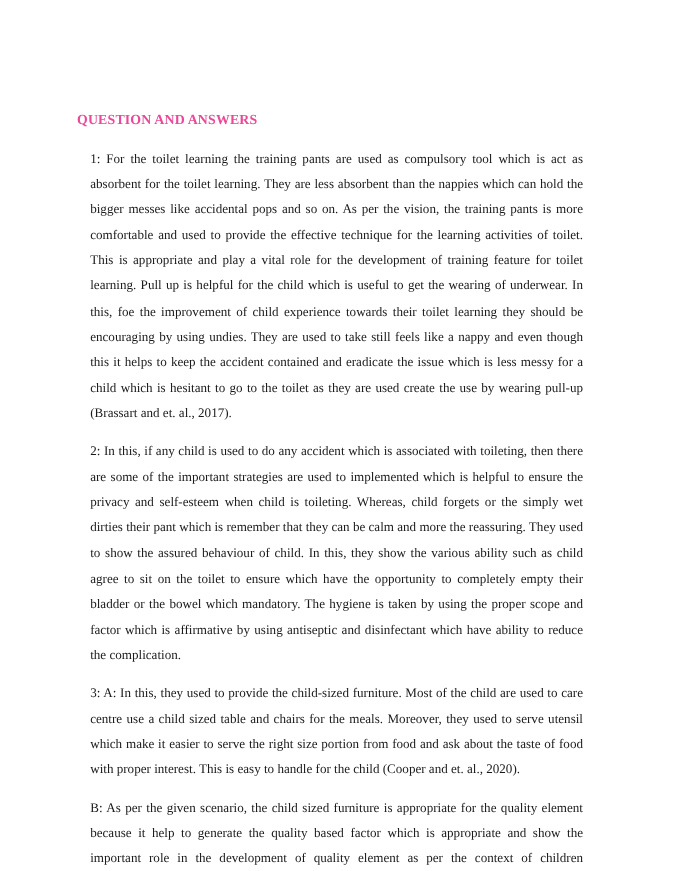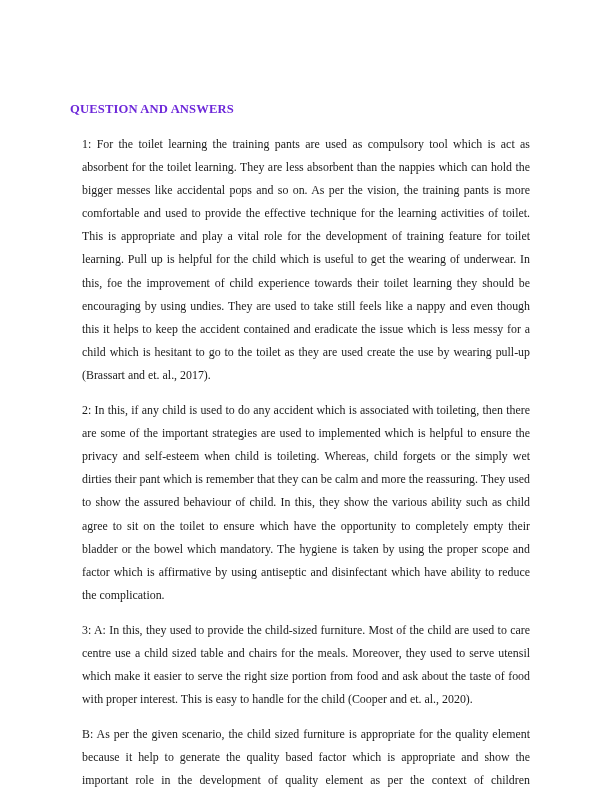--- a/index.html
+++ b/index.html
@@ -27,21 +27,21 @@
     top: 98px;
     width: 472px;
   }
   .doc-heading {
     font-size: 12.6px;
     font-weight: bold;
     letter-spacing: 0.15px;
     line-height: 23px;
     margin: 0 0 7px 0;
     text-align: left;
-    color: #6d28d9;
+    color: #ec4899;
   }
   .para {
     font-size: 11.9px;
     line-height: 23.1px;
     margin: 12px;
     text-align: justify;
     text-justify: inter-word;
     color: #1a1a1a;
     -webkit-hyphens: none;
     hyphens: none;

